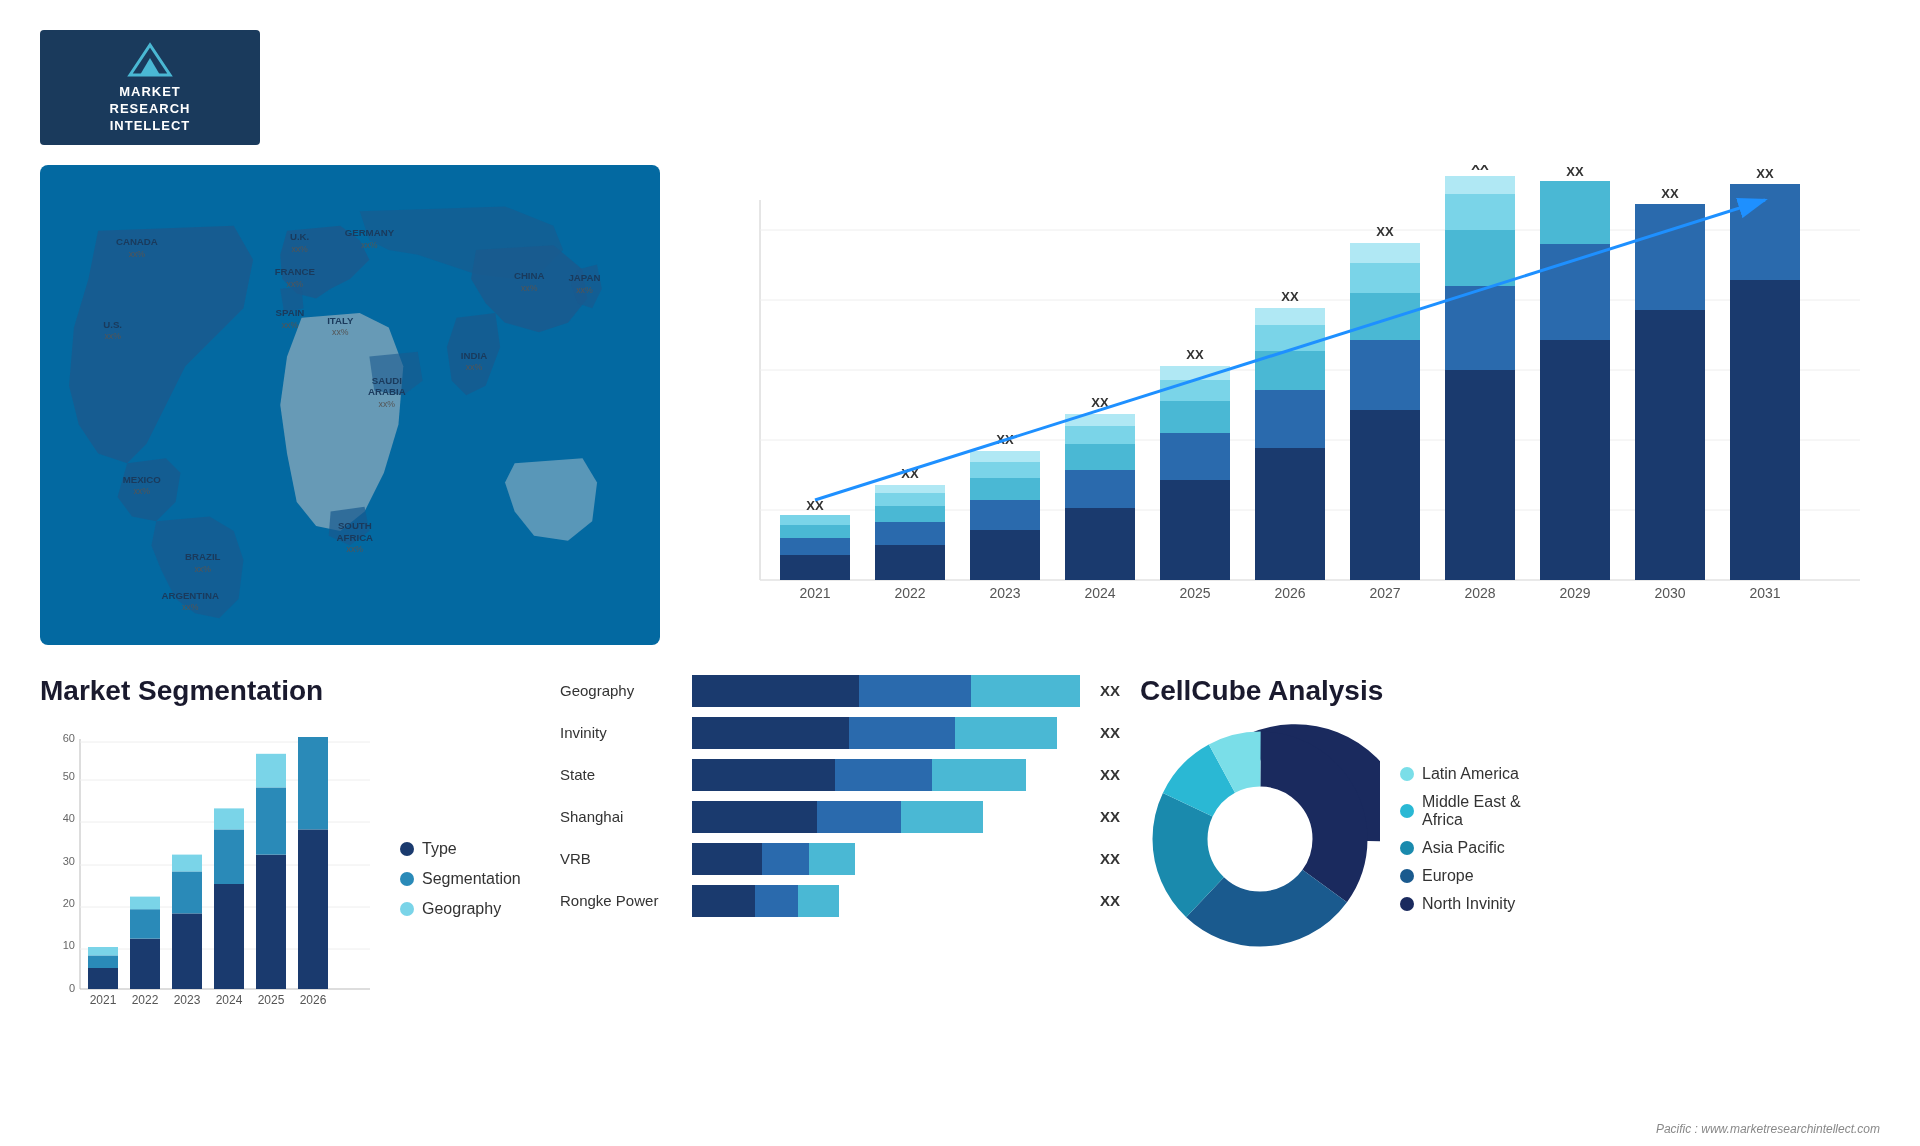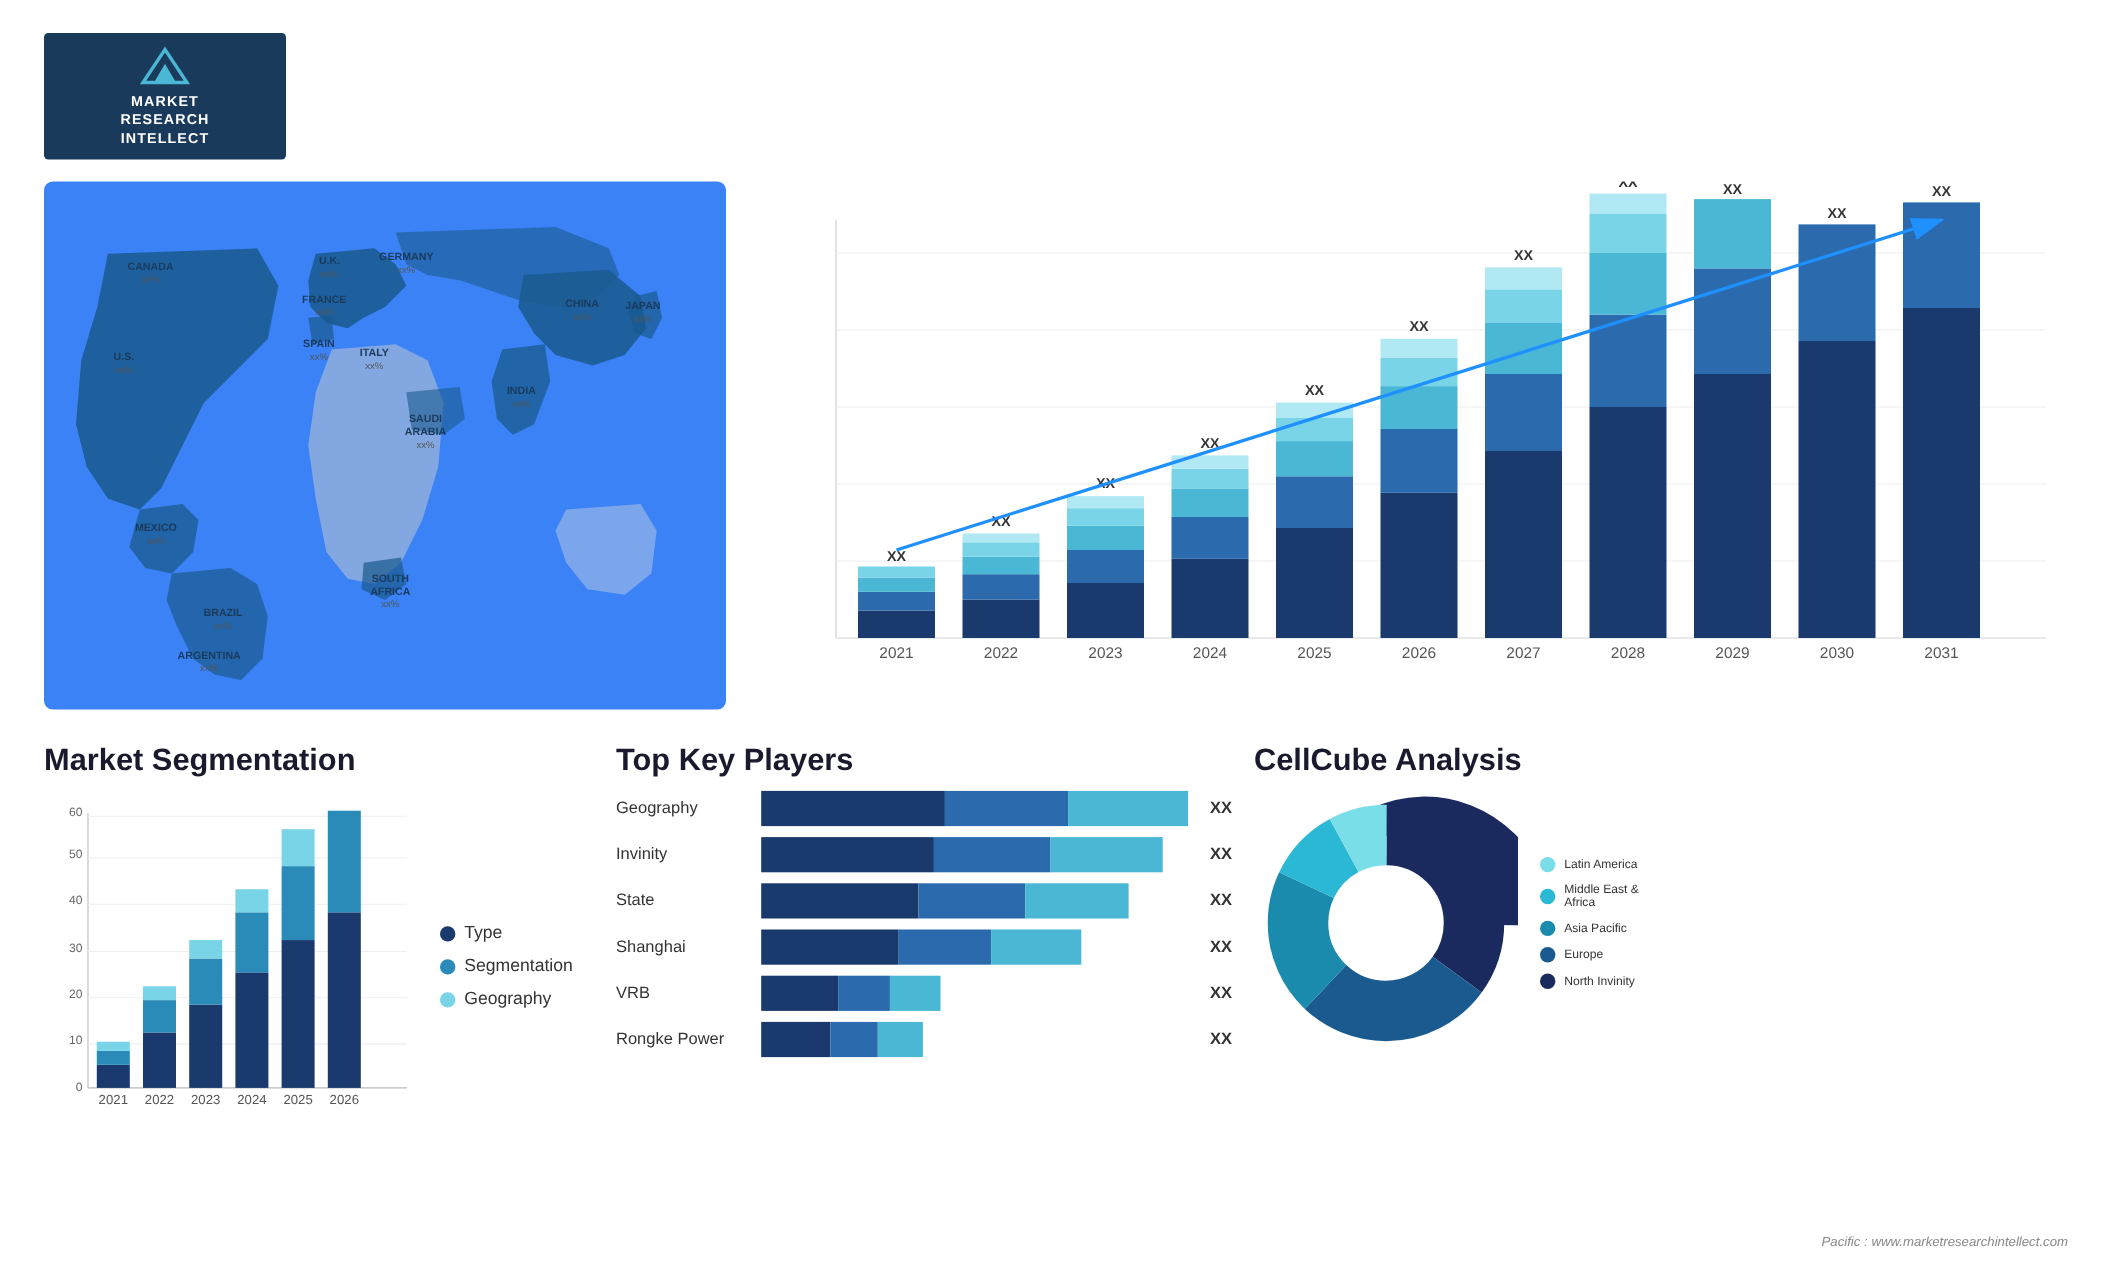--- a/index.html
+++ b/index.html
@@ -64,21 +64,21 @@
     .top-section {
       display: flex;
       gap: 20px;
       height: 480px;
       margin-bottom: 30px;
     }
 
     .map-section {
       flex: 0 0 620px;
       position: relative;
-      background: #3b82f6;
+      background: #0369a1;
       border-radius: 8px;
       overflow: hidden;
     }
 
     .chart-section {
       flex: 1;
       position: relative;
     }
 
     .bottom-section {
@@ -198,21 +198,21 @@
     .regional-legend {
       display: flex;
       flex-direction: column;
       gap: 10px;
     }
 
     .regional-legend-item {
       display: flex;
       align-items: center;
       gap: 8px;
-      font-size: 11px;
+      font-size: 16px;
       color: #333;
     }
 
     .regional-legend-dot {
       width: 14px;
       height: 14px;
       border-radius: 50%;
       flex-shrink: 0;
     }
 
@@ -491,21 +491,20 @@
           </div>
           <div class="legend-item">
             <div class="legend-dot" style="background:#7ad4e8;"></div>
             <span>Geography</span>
           </div>
         </div>
       </div>
     </div>
 
     <div class="key-players-section">
-      <h2 class="section-title">Top Key Players</h2>
       <div class="players-list">
 
         <div class="player-row">
           <span class="player-name">Geography</span>
           <div class="player-bar-container">
             <div class="player-bar" style="width:100%;">
               <div style="width:43%;background:#1a3a6e;height:100%;"></div>
               <div style="width:29%;background:#2a6aad;height:100%;"></div>
               <div style="width:28%;background:#4ab8d4;height:100%;"></div>
             </div>

